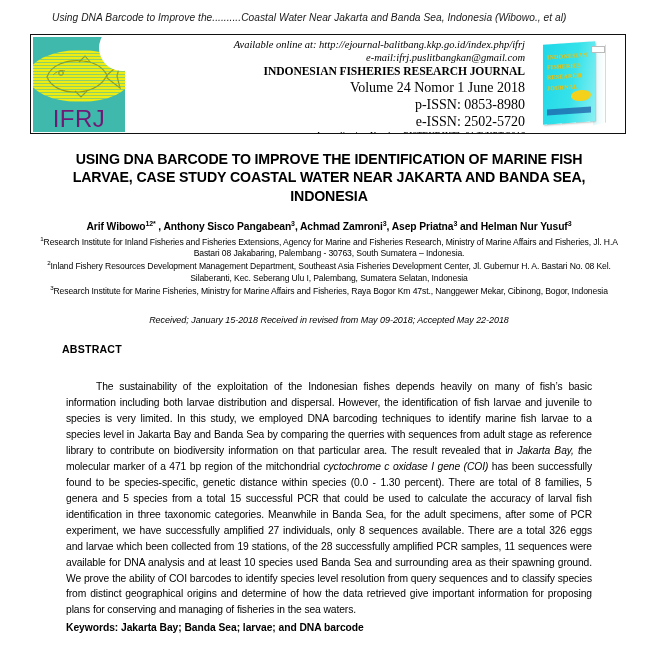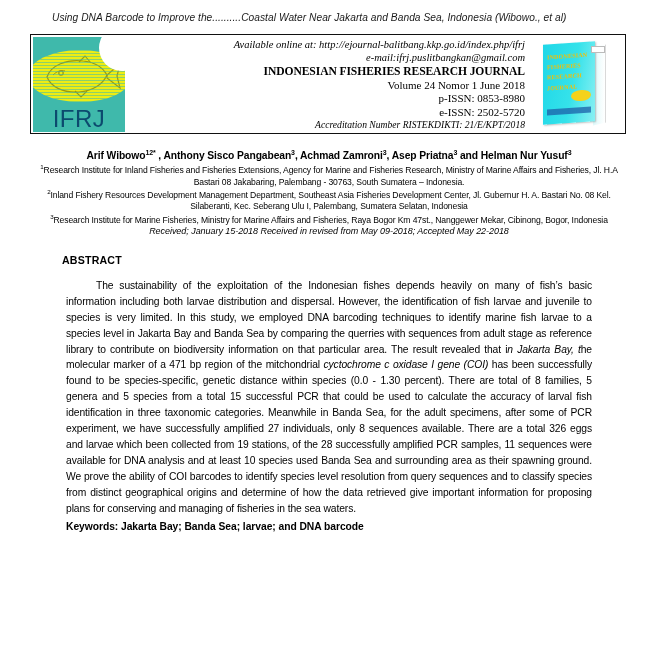--- a/index.html
+++ b/index.html
@@ -91,21 +91,21 @@
   }
   .logo-text {
     position: absolute;
     left: 0;
     right: 0;
     bottom: 1px;
     text-align: center;
     font-family: "Liberation Sans", sans-serif;
     font-size: 24px;
     font-weight: 400;
-    color: #0c4a6e;
+    color: #701a75;
     letter-spacing: 0.5px;
     line-height: 1;
   }
   .logo-swoosh {
     position: absolute;
     right: -20px;
     top: -12px;
     width: 46px;
     height: 46px;
     border-radius: 50%;
@@ -128,21 +128,21 @@
     white-space: nowrap;
   }
   .mh-journal {
     font-size: 11.6px;
     font-weight: bold;
     font-style: normal;
     letter-spacing: -0.1px;
     white-space: nowrap;
   }
   .mh-plain {
-    font-size: 11px;
+    font-size: 14px;
     font-style: normal;
     white-space: nowrap;
   }
   .mh-accred {
     font-size: 9.6px;
     font-style: italic;
     white-space: nowrap;
   }
 
   
@@ -245,39 +245,39 @@
     text-align: center;
     font-family: "Liberation Sans", sans-serif;
     font-size: 8.6px;
     line-height: 1.32;
     letter-spacing: -0.12px;
   }
   .affil sup { font-size: 6.2px; vertical-align: super; }
   .affil p { margin: 0; }
 
   .received {
-    margin-top: 0;
+    margin-top: 18px;
     text-align: center;
     font-family: "Liberation Sans", sans-serif;
     font-style: italic;
     font-size: 9px;
     letter-spacing: -0.05px;
   }
 
   
   .abstract-head {
     margin-top: 18px;
     padding-left: 40px;
     font-family: "Liberation Sans", sans-serif;
     font-weight: bold;
     font-size: 10.6px;
     letter-spacing: 0.2px;
   }
   .abstract-body {
-    margin-top: 12px;
+    margin-top: 24px;
     padding: 0 44px 0 44px;
     font-family: "Liberation Sans", sans-serif;
     font-size: 10.3px;
     line-height: 1.55;
     text-align: justify;
     text-indent: 30px;
     letter-spacing: -0.1px;
   }
   .abstract-body i { font-style: italic; }
 
@@ -328,20 +328,21 @@
       <div class="cover-edge"></div>
       <div class="cover-book"></div>
       <div class="cover-bar"></div>
       <div class="cover-title">INDONESIAN FISHERIES RESEARCH JOURNAL</div>
       <div class="cover-logo"></div>
       <div class="cover-foot"></div>
     </div>
 
   </div>
 
+  <h1 class="article-title">USING DNA BARCODE TO IMPROVE THE IDENTIFICATION OF MARINE FISH LARVAE, CASE STUDY COASTAL WATER NEAR JAKARTA AND BANDA SEA, INDONESIA</h1>
 
   <div class="authors">Arif Wibowo<sup>12*</sup> , Anthony Sisco Pangabean<sup>3</sup>, Achmad Zamroni<sup>3</sup>, Asep Priatna<sup>3</sup> and Helman Nur Yusuf<sup>3</sup></div>
 
   <div class="affil">
     <p><sup>1</sup>Research Institute for Inland Fisheries and Fisheries Extensions, Agency for Marine and Fisheries Research, Ministry of Marine Affairs and Fisheries, Jl. H.A Bastari 08 Jakabaring, Palembang - 30763, South Sumatera – Indonesia.</p>
     <p><sup>2</sup>Inland Fishery Resources Development Management Department, Southeast Asia Fisheries Development Center, Jl. Gubernur H. A. Bastari No. 08 Kel. Silaberanti, Kec. Seberang Ulu I, Palembang, Sumatera Selatan, Indonesia</p>
     <p><sup>3</sup>Research Institute for Marine Fisheries, Ministry for Marine Affairs and Fisheries, Raya Bogor Km 47st., Nanggewer Mekar, Cibinong, Bogor, Indonesia</p>
   </div>
 
   <div class="received">Received; January 15-2018 Received in revised from May 09-2018; Accepted May 22-2018</div>

